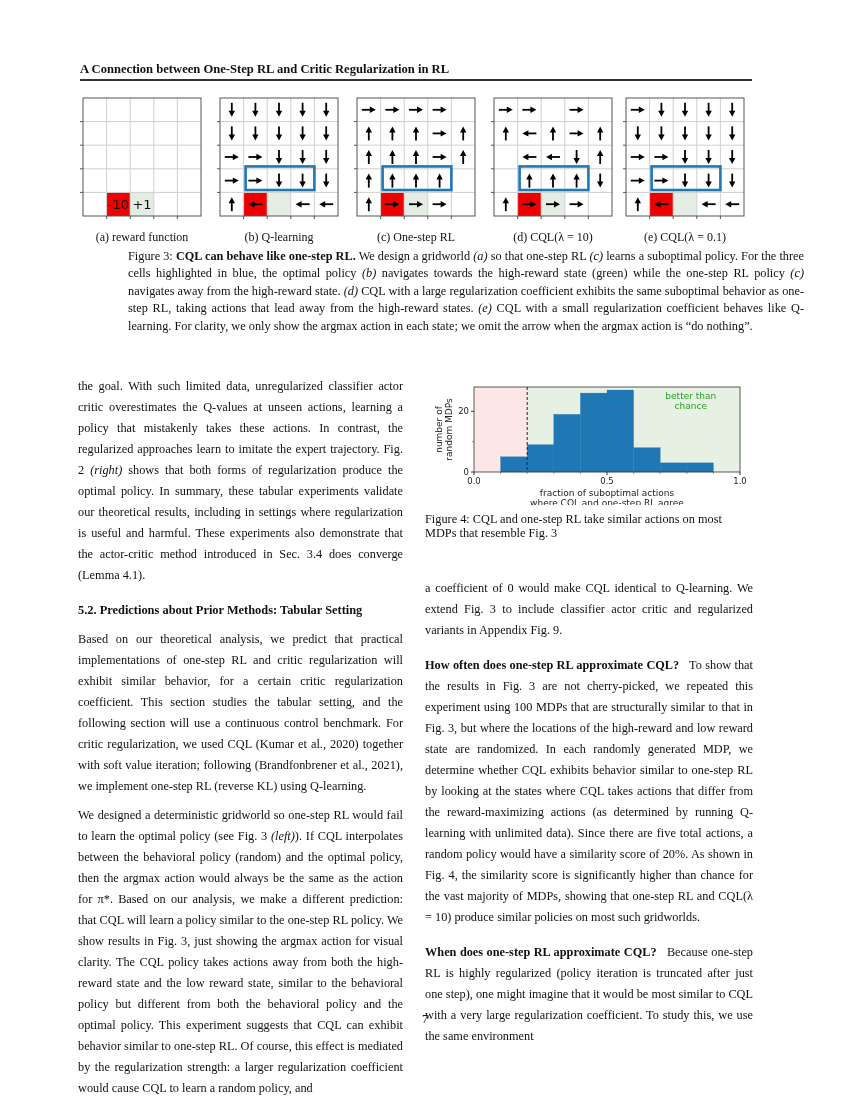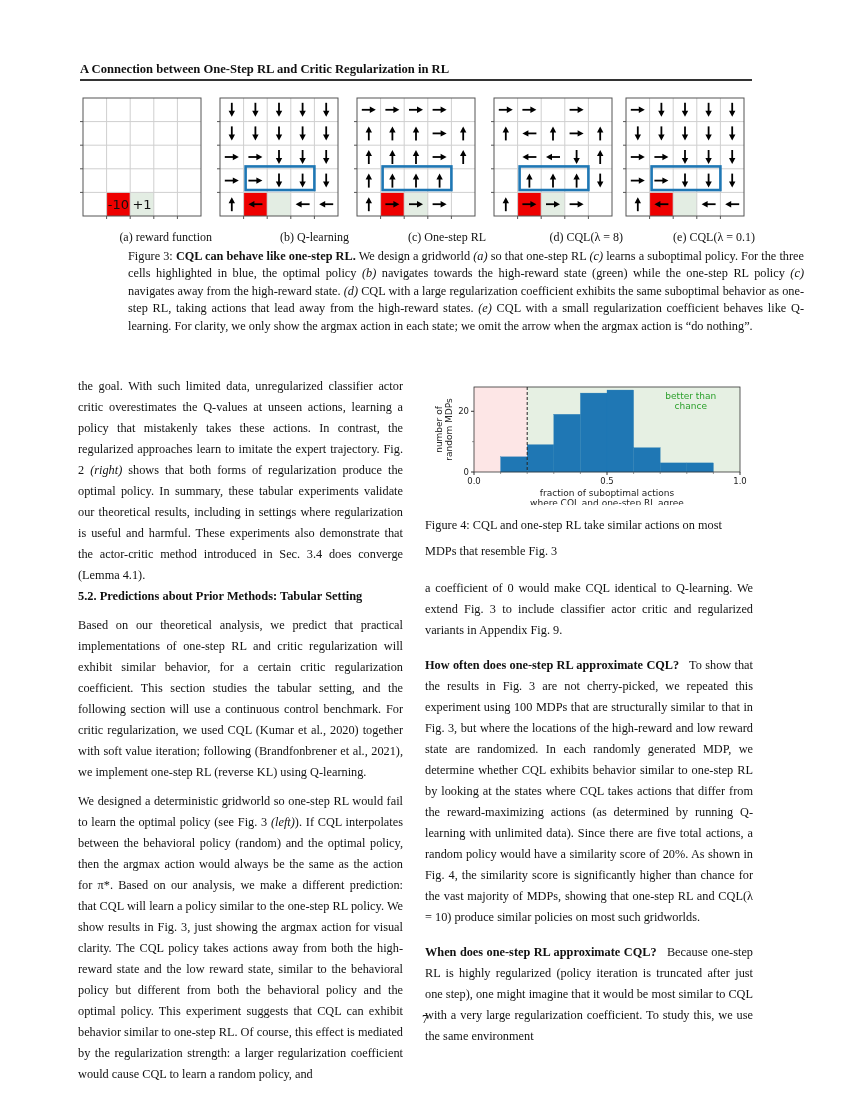--- a/index.html
+++ b/index.html
@@ -3,35 +3,35 @@
 <meta charset="utf-8">
 <style>
   html, body { margin:0; padding:0; background:#fff; }
   body { width:850px; height:1100px; position:relative; font-family:"Liberation Serif", "DejaVu Serif", serif; color:#111; overflow:hidden; }
   .header { position:absolute; left:80px; top:62px; width:672px; text-align:left; font-weight:bold; font-size:12.6px; }
   .header-rule { position:absolute; left:80px; top:79px; width:672px; height:2px; background:#333; }
 
   .fig3 { position:absolute; left:80px; top:96px; width:690px; height:150px; }
   .panel { position:absolute; top:0; width:130px; }
   .grid-svg { display:block; }
-  .sublabel { position:absolute; top:134px; width:140px; left:-8px; text-align:right; font-size:12px; }
+  .sublabel { position:absolute; top:134px; width:140px; left:-8px; text-align:center; font-size:12px; }
 
   .caption3 { position:absolute; left:80px; top:248px; width:676px; font-size:12.3px; line-height:17.4px; text-align:justify;margin-left:48px; }
   .caption3 b { font-weight:bold; }
 
   .col { position:absolute; font-size:12.3px; line-height:21px; text-align:justify; }
   .col p { margin:0 0 0 0; }
   .left { left:78px; width:325px; }
   .right { left:425px; width:328px; }
   .sec-title { font-weight:bold; font-size:12.4px; }
   .run-head { font-weight:bold; }
 
   .fig4 { position:absolute; left:422px; top:375px; width:340px; height:130px; }
   .fig4 text { font-family:"DejaVu Sans", sans-serif; }
-  .caption4 { position:absolute; left:425px; top:512px; width:330px; font-size:12.3px; line-height:26px; }
+  .caption4 { position:absolute; left:425px; top:512px; width:330px; font-size:12.3px; line-height:14px; }
   .pagenum { position:absolute; left:0; width:850px; top:1012px; text-align:center; font-size:12.3px; }
 </style>
 </head>
 <body>
 
 <div class="header">A Connection between One-Step RL and Critic Regularization in RL</div>
 <div class="header-rule"></div>
 
 <div class="fig3">
   <div class="panel" style="left:0px">
@@ -390,21 +390,21 @@
         </g>
         <g transform="translate(62,108.2) rotate(0)">
           <line x1="-7" y1="0" x2="3" y2="0" stroke="#000" stroke-width="1.8"></line>
           <polygon points="7,0 1,-3.2 1,3.2" fill="#000"></polygon>
         </g>
         <g transform="translate(85.60000000000001,108.2) rotate(0)">
           <line x1="-7" y1="0" x2="3" y2="0" stroke="#000" stroke-width="1.8"></line>
           <polygon points="7,0 1,-3.2 1,3.2" fill="#000"></polygon>
         </g>
       </svg>
-    <div class="sublabel">(d) CQL(λ = 8)</div>
+    <div class="sublabel">(d) CQL(λ = 10)</div>
   </div>
   <div class="panel" style="left:543px">
     <svg class="grid-svg" width="130" height="130">
         <rect x="26.6" y="96.4" width="23.6" height="23.6" fill="#ee0000"></rect>
         <rect x="50.2" y="96.4" width="23.6" height="23.6" fill="#e3ede3"></rect>
         <line x1="26.6" y1="2" x2="26.6" y2="120" stroke="#cfcfcf" stroke-width="1"></line>
         <line x1="3" y1="25.6" x2="121" y2="25.6" stroke="#cfcfcf" stroke-width="1"></line>
         <line x1="0" y1="25.6" x2="3" y2="25.6" stroke="#555" stroke-width="1"></line>
         <line x1="26.6" y1="120" x2="26.6" y2="123" stroke="#555" stroke-width="1"></line>
         <line x1="50.2" y1="2" x2="50.2" y2="120" stroke="#cfcfcf" stroke-width="1"></line>
@@ -521,21 +521,21 @@
     <div class="sublabel">(e) CQL(λ = 0.1)</div>
   </div>
 </div>
 
 <div class="caption3">
   <span>Figure 3: </span><b>CQL can behave like one-step RL.</b><span> We design a gridworld </span><i>(a)</i><span> so that one-step RL </span><i>(c)</i><span> learns a suboptimal policy. For the three cells highlighted in blue, the optimal policy </span><i>(b)</i><span> navigates towards the high-reward state (green) while the one-step RL policy </span><i>(c)</i><span> navigates away from the high-reward state. </span><i>(d)</i><span> CQL with a large regularization coefficient exhibits the same suboptimal behavior as one-step RL, taking actions that lead away from the high-reward states. </span><i>(e)</i><span> CQL with a small regularization coefficient behaves like Q-learning. For clarity, we only show the argmax action in each state; we omit the arrow when the argmax action is “do nothing”.</span>
 </div>
 
 <div class="col left" style="top:376px">
   <p><span>the goal. With such limited data, unregularized classifier actor critic overestimates the Q-values at unseen actions, learning a policy that mistakenly takes these actions. In contrast, the regularized approaches learn to imitate the expert trajectory. Fig. 2 </span><i>(right)</i><span> shows that both forms of regularization produce the optimal policy. In summary, these tabular experiments validate our theoretical results, including in settings where regularization is useful and harmful. These experiments also demonstrate that the actor-critic method introduced in Sec. 3.4 does converge (Lemma 4.1).</span></p>
-  <p class="sec-title" style="">5.2. Predictions about Prior Methods: Tabular Setting</p>
+  <p class="sec-title" style="margin-top:14px">5.2. Predictions about Prior Methods: Tabular Setting</p>
   <p style="margin-top:8px">Based on our theoretical analysis, we predict that practical implementations of one-step RL and critic regularization will exhibit similar behavior, for a certain critic regularization coefficient. This section studies the tabular setting, and the following section will use a continuous control benchmark. For critic regularization, we used CQL (Kumar et al., 2020) together with soft value iteration; following (Brandfonbrener et al., 2021), we implement one-step RL (reverse KL) using Q-learning.</p>
   <p style="margin-top:8px"><span>We designed a deterministic gridworld so one-step RL would fail to learn the optimal policy (see Fig. 3 </span><i>(left)</i><span>). If CQL interpolates between the behavioral policy (random) and the optimal policy, then the argmax action would always be the same as the action for π*. Based on our analysis, we make a different prediction: that CQL will learn a policy similar to the one-step RL policy. We show results in Fig. 3, just showing the argmax action for visual clarity. The CQL policy takes actions away from both the high-reward state and the low reward state, similar to the behavioral policy but different from both the behavioral policy and the optimal policy. This experiment suggests that CQL can exhibit behavior similar to one-step RL. Of course, this effect is mediated by the regularization strength: a larger regularization coefficient would cause CQL to learn a random policy, and</span></p>
 </div>
 
 <svg class="fig4" width="340" height="130" viewBox="0 0 340 130">
   <g id="hist">
       <rect x="52" y="12" width="53.2" height="85" fill="#fde6e6"></rect>
       <rect x="105.2" y="12" width="212.8" height="85" fill="#e6f0e3"></rect>
       <rect x="78.6" y="81.82142857142857" width="26.60000000000001" height="15.17857142857143" fill="#1f77b4" stroke="#1f77b4" stroke-width="0.3"></rect>
       <rect x="105.2" y="69.67857142857143" width="26.60000000000001" height="27.32142857142857" fill="#1f77b4" stroke="#1f77b4" stroke-width="0.3"></rect>

